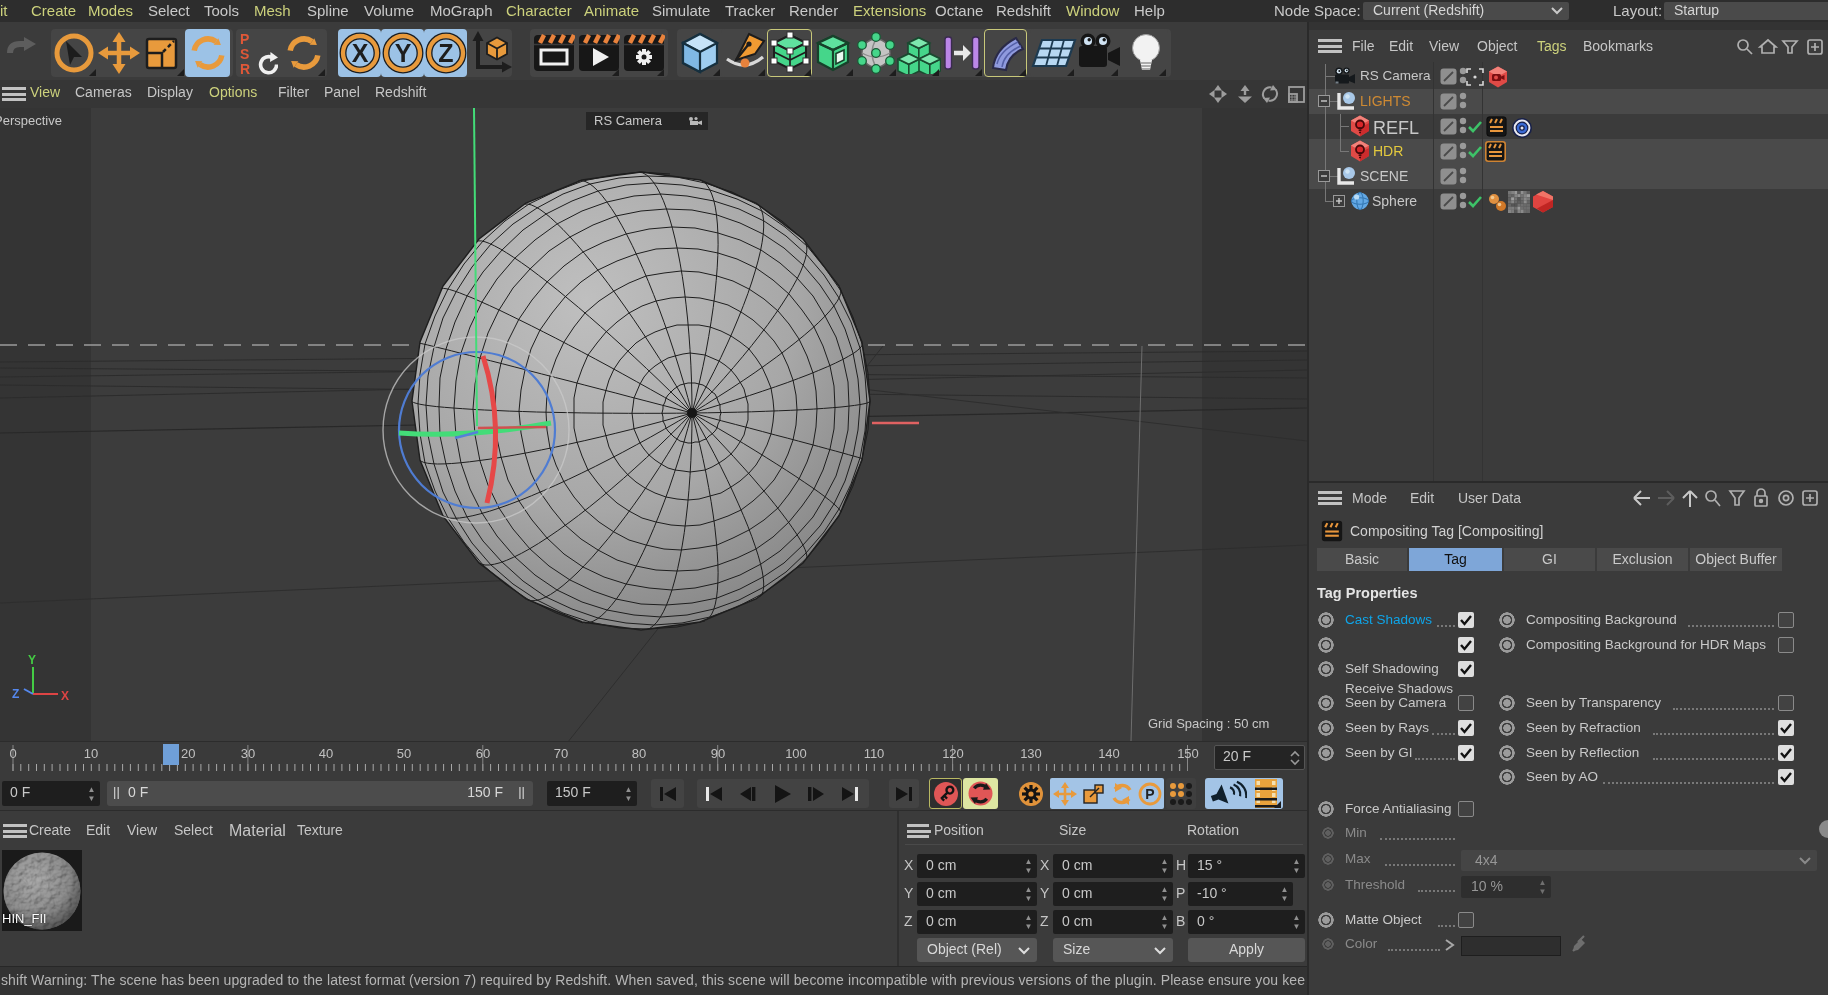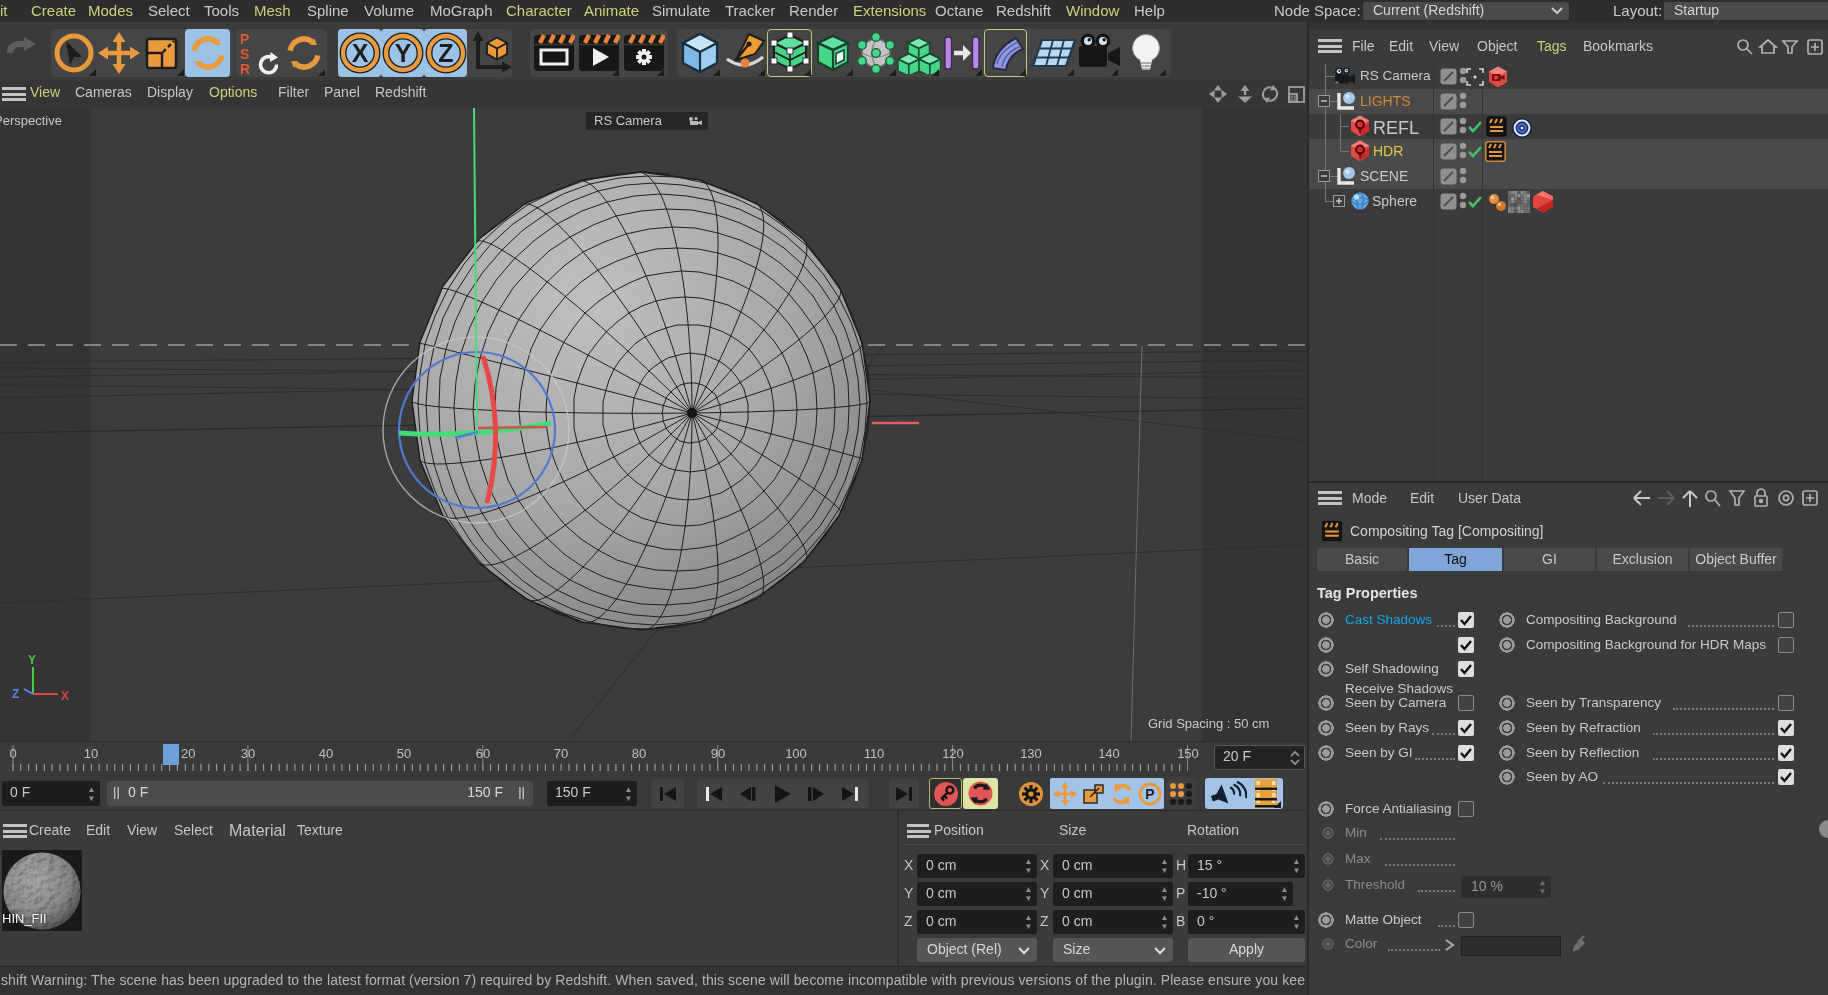--- a/index.html
+++ b/index.html
@@ -1274,20 +1274,26 @@
     <div class="leader" style="left:294px;top:760px;width:171px;"></div>
     <div class="radio" style="left:9px;top:779px;"></div>
     <span class="amlabel" style="left:36px;top:779px;color:#c9c9c9;">Force Antialiasing</span>
     <div class="chk off" style="left:149px;top:779px;"></div>
     <div class="radio dim" style="left:13px;top:805px;"></div>
     <span class="amlabel" style="left:36px;top:803px;color:#8a8a8a;">Min</span>
     <div class="leader" style="left:71px;top:816px;width:75px;"></div>
     <div class="radio dim" style="left:13px;top:831px;"></div>
     <span class="amlabel" style="left:36px;top:829px;color:#8a8a8a;">Max</span>
     <div class="leader" style="left:76px;top:842px;width:70px;"></div>
+    <div class="abs" style="left:152px;top:828px;width:356px;height:21px;background:#454545;border-radius:2px;">
+      <span style="position:absolute;left:14px;top:2px;font-size:14px;color:#969696;">4x4</span>
+      <svg style="position:absolute;right:6px;top:7px;" width="12" height="8">
+        <path d="M1,1 L6,6 L11,1" stroke="#8a8a8a" stroke-width="2" fill="none"></path>
+      </svg>
+    </div>
     <div class="radio dim" style="left:13px;top:857px;"></div>
     <span class="amlabel" style="left:36px;top:855px;color:#8a8a8a;">Threshold</span>
     <div class="leader" style="left:109px;top:868px;width:37px;"></div>
     <div class="abs" style="left:152px;top:854px;width:90px;height:22px;background:#2e2e2e;border-radius:2px;">
       <span style="position:absolute;left:10px;top:2px;font-size:14px;color:#969696;">10 %</span>
       <div class="spin" style="top:2px;color:#707070;">▲<br>▼</div>
     </div>
     <div class="radio" style="left:9px;top:890px;"></div>
     <span class="amlabel" style="left:36px;top:890px;color:#c9c9c9;">Matte Object</span>
     <div class="leader" style="left:129px;top:903px;width:17px;"></div>

